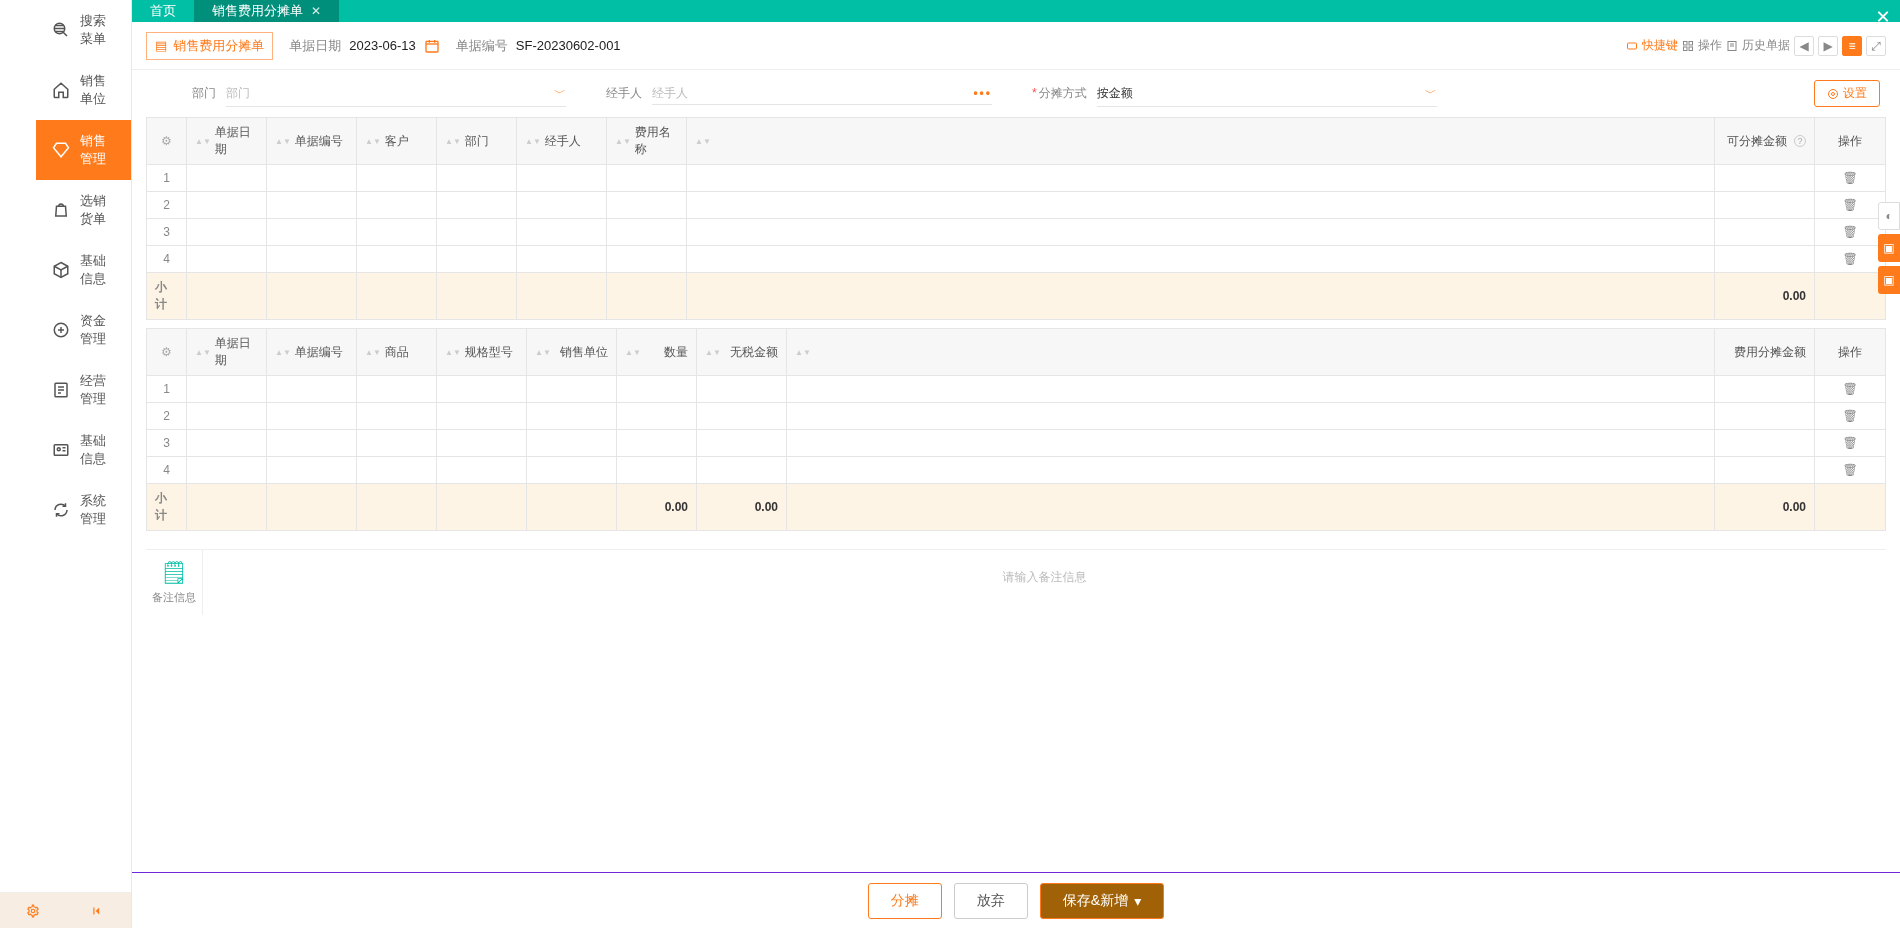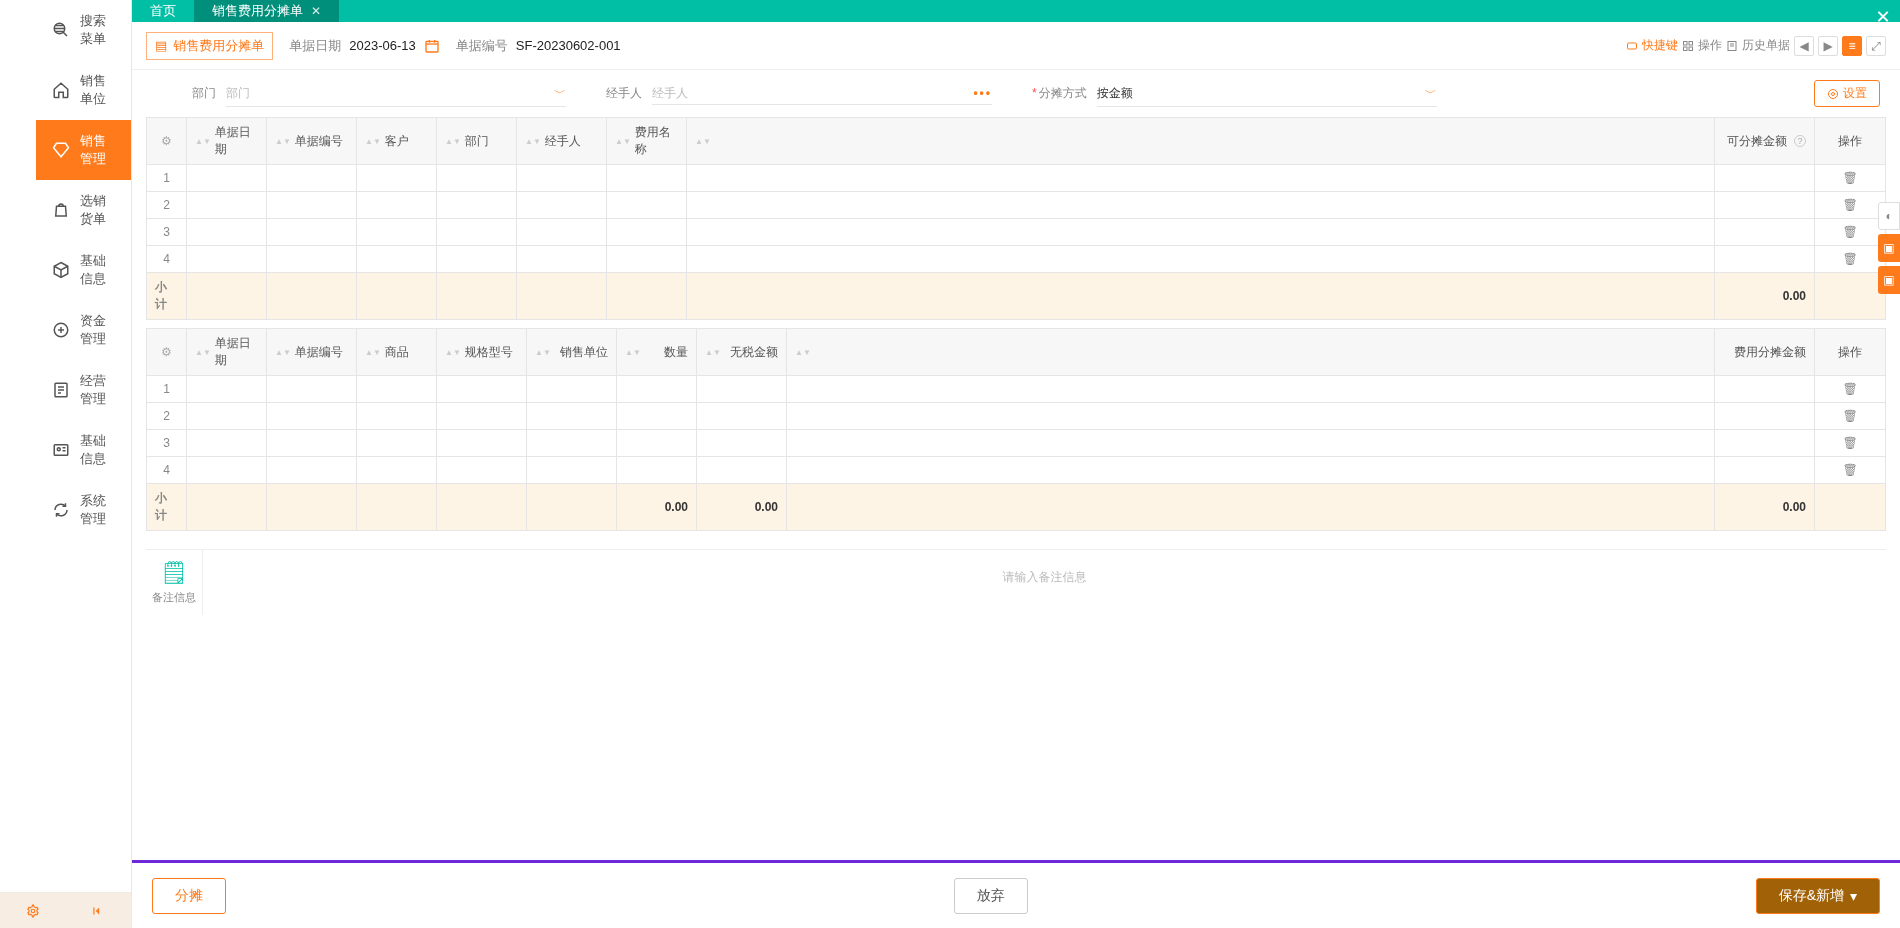--- a/index.html
+++ b/index.html
@@ -90,21 +90,21 @@
 
 
 .remarks { display: flex; border-top: 1px solid #eee; margin: 10px 14px 0 14px; }
 .remarks-side { width: 56px; display: flex; flex-direction: column; align-items: center; justify-content: center; gap: 4px; padding: 10px 0; color: #888; font-size: 11px; }
 .remarks-side .ic { color: #00bfa5; font-size: 22px; }
 .remarks-input { flex: 1; border: none; border-left: 1px solid #eee; padding: 20px 12px; }
 .remarks-input input { border: none; outline: none; width: 100%; font-size: 12px; text-align: center; }
 .remarks-input input::placeholder { color: #bbb; }
 
 
-.footer { height: 68px; border-top: 3px solid #6d28d9; display: flex; align-items: center; justify-content: space-between; padding: 0 20px; gap: 12px; background: #fff; margin-top: auto; }
+.footer { height: 56px; border-top: 1px solid #6d28d9; display: flex; align-items: center; justify-content: center; padding: 0 20px; gap: 12px; background: #fff; margin-top: auto; }
 .btn { padding: 8px 22px; border-radius: 3px; font-size: 14px; cursor: pointer; }
 .btn-outline-primary { border: 1px solid #ff7a1a; color: #ff7a1a; background: #fff; }
 .btn-outline-gray { border: 1px solid #ccc; color: #555; background: #fff; }
 .btn-primary { border: 1px solid #ff7a1a; background: #a16207; color: #fff; display: inline-flex; align-items: center; gap: 6px; }
 
 
 .fly-tabs { position: absolute; right: 0; top: 180px; display: flex; flex-direction: column; gap: 4px; }
 .fly-tab { width: 22px; height: 28px; background: #ff7a1a; color: #fff; border-radius: 3px 0 0 3px; display: flex; align-items: center; justify-content: center; font-size: 12px; cursor: pointer; }
 .fly-tab.light { background: #fff; border: 1px solid #ddd; color: #888; }
 

